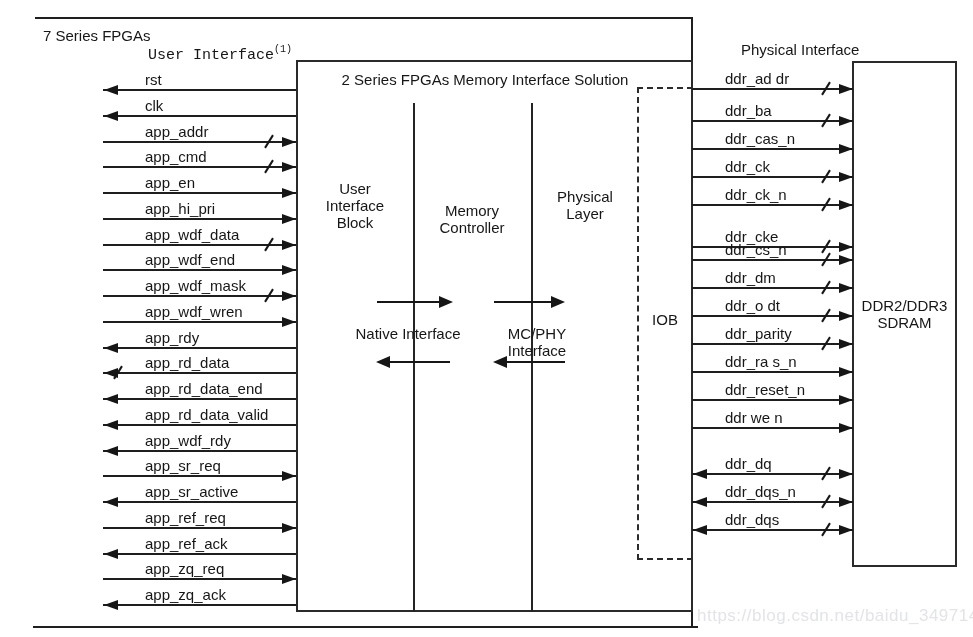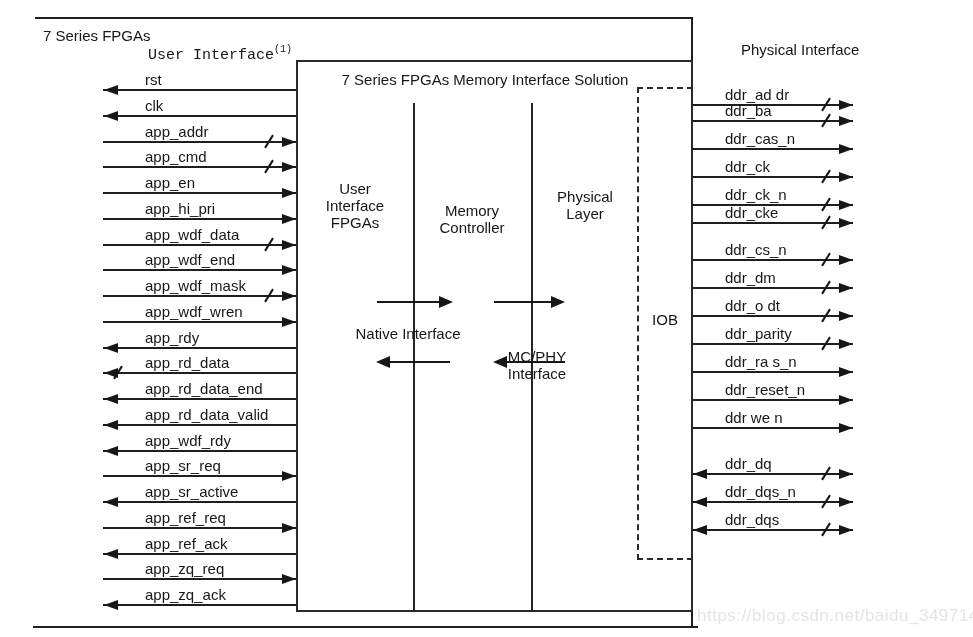--- a/index.html
+++ b/index.html
@@ -62,48 +62,51 @@
   <div class="rule" style="left:33px; top:626px; width:665px; height:2px;"></div>
 
   <div class="lbl" style="left:43px; top:27px;">7 Series FPGAs</div>
   <div class="lbl" style="left:148px; top:45px;font-family:Liberation Mono, monospace;">
     <span>User Interface</span><sup class="fn">(1)</sup>
   </div>
   <div class="lbl" style="left:705px; top:41px;margin-left:36px;">Physical Interface</div>
 
 
   <div class="block" style="left:296px; top:60px; width:397px; height:552px;"></div>
-  <div class="wraplbl" style="left:320px; top:71px; width:330px; white-space:nowrap;">7 Series FPGAs Memory Interface Solution</div>
+  <div class="wraplbl" style="left:320px; top:71px; width:330px; white-space:nowrap;">2 Series FPGAs Memory Interface Solution</div>
 
   <div class="vline" style="left:413px; top:103px; height:509px;"></div>
   <div class="vline" style="left:531px; top:103px; height:509px;"></div>
 
-  <div class="wraplbl" style="left:311px; top:180px; width:88px;">User Interface FPGAs</div>
+  <div class="wraplbl" style="left:311px; top:180px; width:88px;">User Interface Block</div>
   <div class="wraplbl" style="left:428px; top:202px; width:88px;">Memory Controller</div>
   <div class="wraplbl" style="left:547px; top:188px; width:76px;">Physical Layer</div>
 
   <div class="marrow" style="left:377px; top:301px; width:62px;">
       <span class="mhead mhead-r"></span>
     </div>
   <div class="marrow" style="left:494px; top:301px; width:57px;">
       <span class="mhead mhead-r"></span>
     </div>
   <div class="marrow" style="left:390px; top:361px; width:60px;">
       <span class="mhead mhead-l"></span>
     </div>
   <div class="marrow" style="left:507px; top:361px; width:58px;">
       <span class="mhead mhead-l"></span>
     </div>
 
   <div class="wraplbl" style="left:352px; top:325px; width:112px;">Native Interface</div>
-  <div class="wraplbl" style="left:477px; top:325px; width:120px;margin-top:23px;">MC/PHY Interface</div>
+  <div class="wraplbl" style="left:477px; top:325px; width:120px;">MC/PHY Interface</div>
 
   <div id="iob-box" style="left:637px; top:87px; width:56px; height:473px;"></div>
   <div class="wraplbl" style="left:637px; top:311px; width:56px;">IOB</div>
 
+  <div class="block center-flex" style="left:852px; top:61px; width:105px; height:506px;">
+    <div class="wraplbl" style="position:static; width:92px;">DDR2/DDR3 SDRAM</div>
+  </div>
 
   <div id="left-signals" class="sig-col">
       <div class="sig" data-variant="left" style="top: 65px;">
       <span class="sig-label">rst</span>
       <span class="sig-line"></span>
       <span class="head head-l"></span>
 
     </div>
       <div class="sig" data-variant="left" style="top: 90.75px;">
       <span class="sig-label">clk</span>
@@ -232,21 +235,21 @@
 
     </div>
       <div class="sig" data-variant="left" style="top: 580px;">
       <span class="sig-label">app_zq_ack</span>
       <span class="sig-line"></span>
       <span class="head head-l"></span>
 
     </div>
     </div>
   <div id="right-signals" class="sig-col">
-      <div class="sig" data-variant="right-slash" style="top: 80px;">
+      <div class="sig" data-variant="right-slash" style="top: 64px;">
       <span class="sig-label">ddr_ad dr</span>
       <span class="sig-line"></span>
 
       <span class="head head-r"></span>
       <span class="slash"></span>
     </div>
       <div class="sig" data-variant="right-slash" style="top: 95.9px;">
       <span class="sig-label">ddr_ba</span>
       <span class="sig-line"></span>
 
@@ -267,21 +270,21 @@
       <span class="head head-r"></span>
       <span class="slash"></span>
     </div>
       <div class="sig" data-variant="right-slash" style="top: 179.6px;">
       <span class="sig-label">ddr_ck_n</span>
       <span class="sig-line"></span>
 
       <span class="head head-r"></span>
       <span class="slash"></span>
     </div>
-      <div class="sig" data-variant="right-slash" style="top: 198px;">
+      <div class="sig" data-variant="right-slash" style="top: 222px;">
       <span class="sig-label">ddr_cke</span>
       <span class="sig-line"></span>
 
       <span class="head head-r"></span>
       <span class="slash"></span>
     </div>
       <div class="sig" data-variant="right-slash" style="top: 235.4px;">
       <span class="sig-label">ddr_cs_n</span>
       <span class="sig-line"></span>
 

